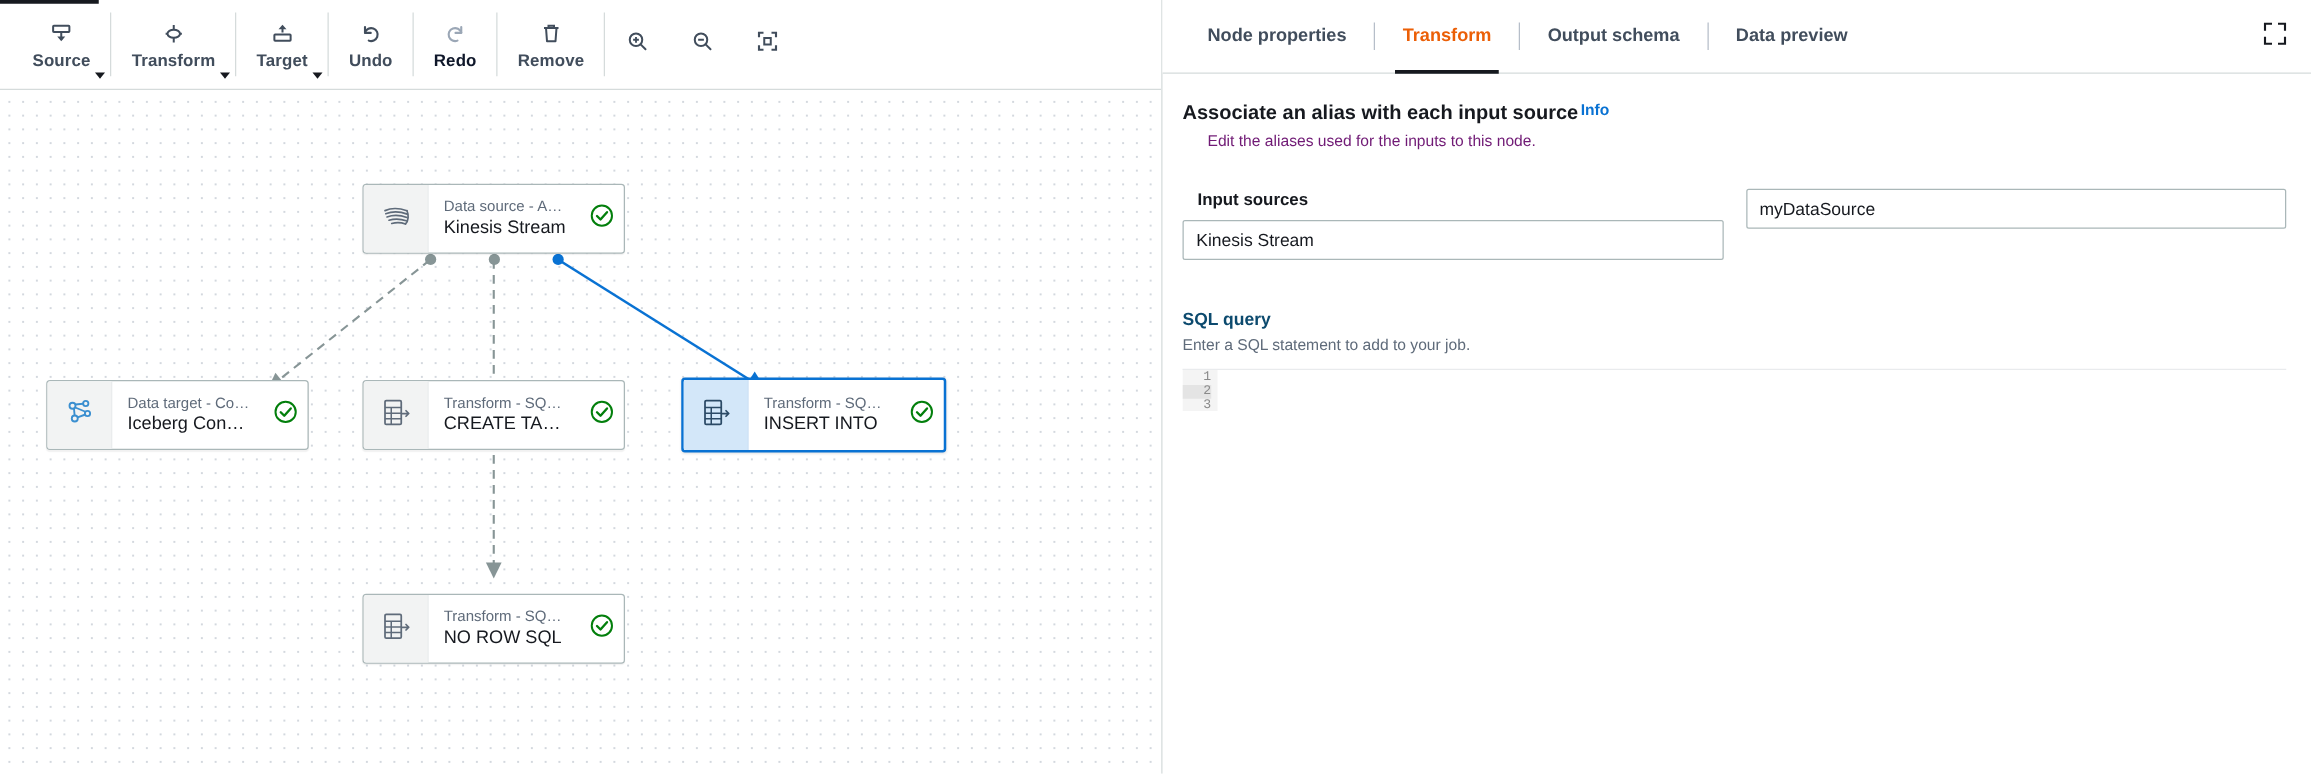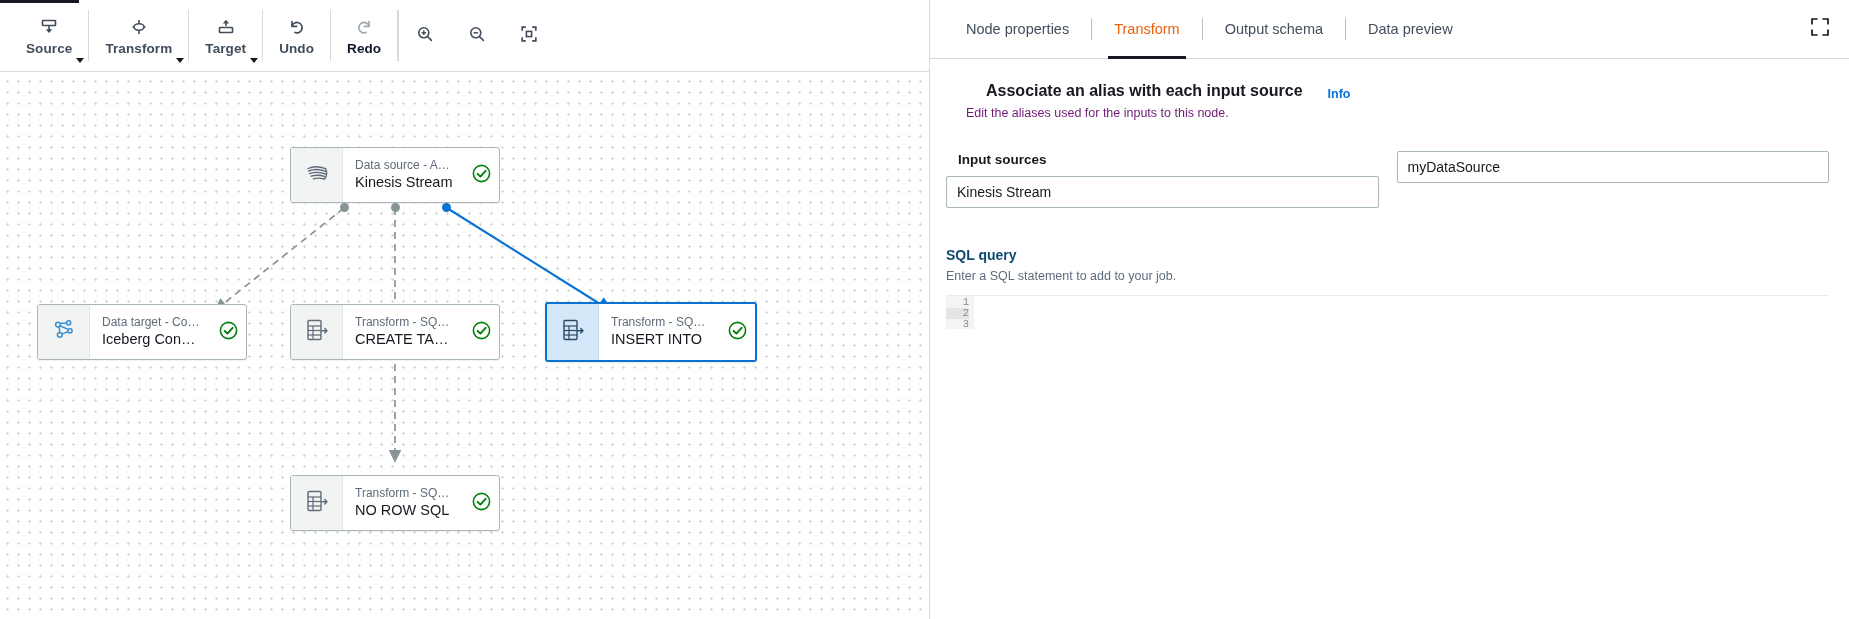--- a/index.html
+++ b/index.html
@@ -183,21 +183,21 @@
     border-bottom: 1px solid #d5dbdb;
     background: #fff;
   }
   .tab {
     position: relative;
     height: 59px;
     display: flex;
     align-items: center;
     padding: 0 22px;
     font-size: 14.5px;
-    font-weight: normal;
+    font-weight: bold;
     color: #414d5c;
     cursor: pointer;
     white-space: nowrap;
   }
   .tab.active { color: #eb5f07; }
   .tab.active:after {
     content: "";
     position: absolute;
     left: 16px; right: 16px; bottom: 0;
     height: 3px;
@@ -217,23 +217,22 @@
     display: flex;
     align-items: center;
     justify-content: center;
     cursor: pointer;
   }
 
   #panel-body { padding: 22px 20px 0 16px; flex: 1 1 auto; overflow: hidden; }
 
   .sec-head {
     display: flex;
-    align-items: flex-end;
-    gap: 25px;
-    margin-left: 40px;
+    align-items: flex-start;
+    gap: 2px;
   }
   .sec-title {
     font-size: 16px;
     font-weight: bold;
     color: #16191f;
     line-height: 20px;
   }
   .info-link {
     font-size: 12.5px;
     font-weight: bold;
@@ -391,20 +390,30 @@
           <svg width="20" height="20" viewBox="0 0 20 20">
             <path d="M15 9 A5.2 5.2 0 1 0 12 15.5" fill="none" stroke="#9ba7b6" stroke-width="1.7" stroke-linecap="round"></path>
             <path d="M15 4.6 L15 9.3 L10.4 9.3" fill="none" stroke="#9ba7b6" stroke-width="1.7" stroke-linecap="round" stroke-linejoin="round"></path>
           </svg>
         </span>
         <span class="tb-lbl">Redo</span>
       </div>
 
       <div class="tb-sep"></div>
 
+      <div class="tb-btn">
+        <span class="tb-ico">
+          <svg width="20" height="20" viewBox="0 0 20 20">
+            <line x1="4.2" y1="5.3" x2="15.8" y2="5.3" stroke="#414d5c" stroke-width="1.6"></line>
+            <path d="M5.8 5.3 L6.6 16 L13.4 16 L14.2 5.3" fill="none" stroke="#414d5c" stroke-width="1.6" stroke-linejoin="round"></path>
+            <path d="M7.8 5.3 L7.8 3.6 L12.2 3.6 L12.2 5.3" fill="none" stroke="#414d5c" stroke-width="1.6"></path>
+          </svg>
+        </span>
+        <span class="tb-lbl">Remove</span>
+      </div>
 
       <div class="tb-sep"></div>
 
       <div class="tb-icon-btn">
         <span>
           <svg width="20" height="20" viewBox="0 0 20 20">
             <circle cx="8.8" cy="8.8" r="5" fill="none" stroke="#414d5c" stroke-width="1.6"></circle>
             <line x1="12.5" y1="12.5" x2="16.4" y2="16.4" stroke="#414d5c" stroke-width="1.6" stroke-linecap="round"></line>
             <line x1="6.5" y1="8.8" x2="11.1" y2="8.8" stroke="#414d5c" stroke-width="1.5"></line>
             <line x1="8.8" y1="6.5" x2="8.8" y2="11.1" stroke="#414d5c" stroke-width="1.5"></line>

